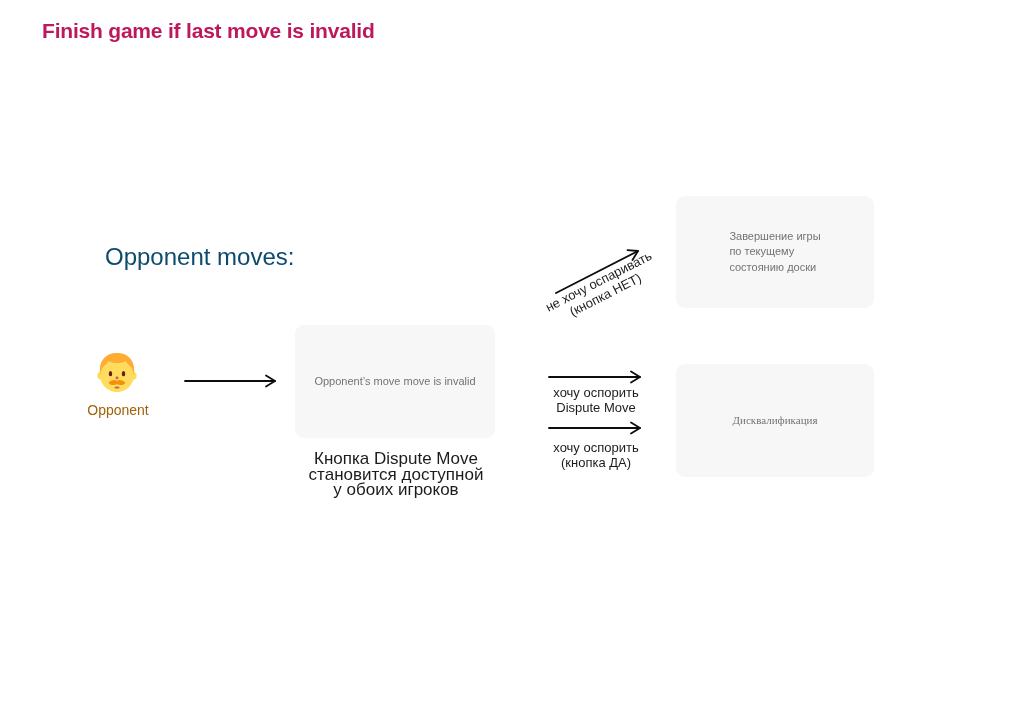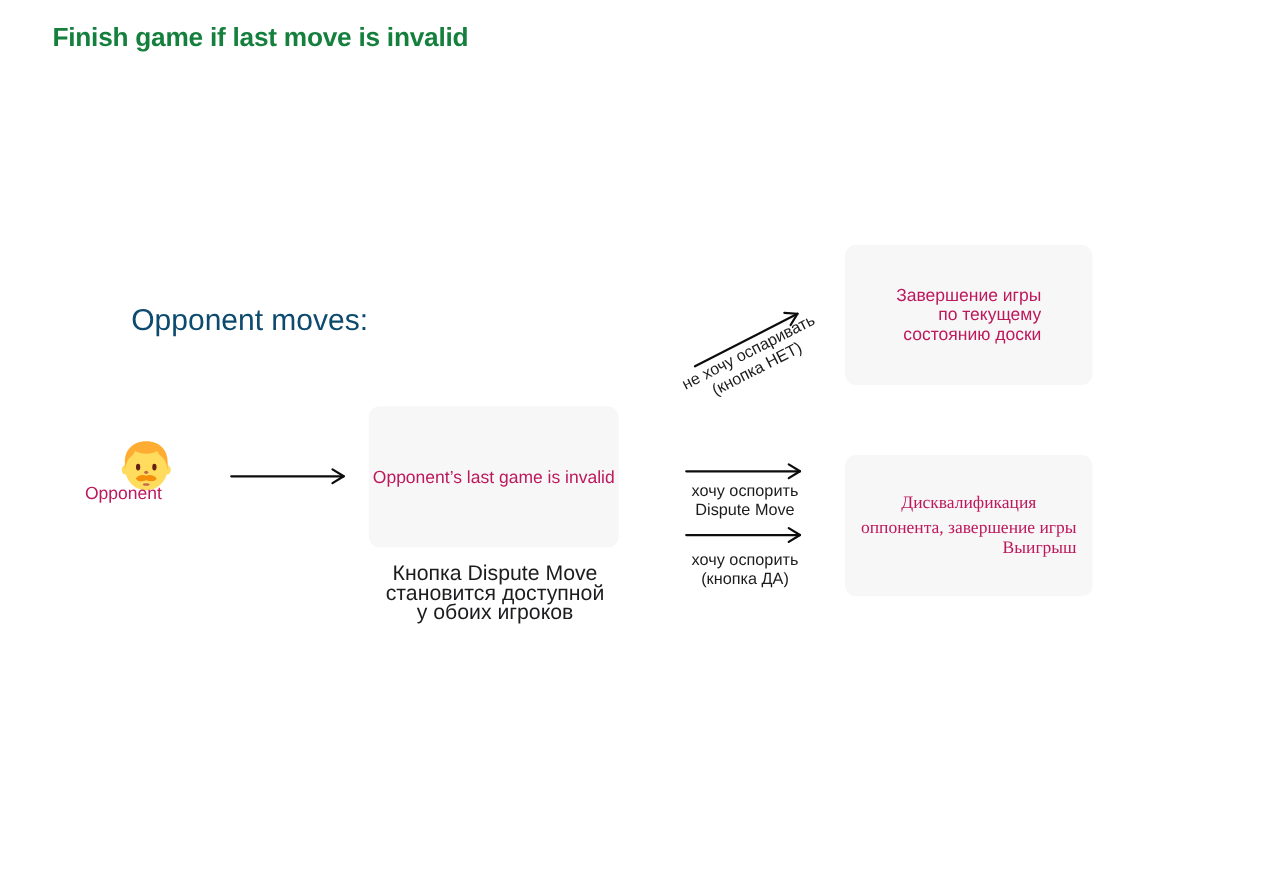--- a/index.html
+++ b/index.html
@@ -16,58 +16,59 @@
     overflow: hidden;
   }
   .abs { position: absolute; }
 
   .page-title {
     left: 42px;
     top: 19px;
     font-size: 21px;
     font-weight: 700;
     letter-spacing: -0.2px;
-    color: #15803d;
+    color: #be185d;
     white-space: nowrap;
   }
 
   .section-label {
     left: 105px;
     top: 243px;
     font-size: 24px;
     font-weight: 400;
     color: #0c4a6e;
     white-space: nowrap;
   }
 
   .actor-emoji {
     left: 94px;
     top: 349px;
     width: 46px;
     height: 46px;
   }
   .actor-label {
     left: 68px;
-    top: 386px;
+    top: 402px;
     width: 100px;
+    text-align: center;
     font-size: 14px;
-    color: #be185d;
+    color: #a16207;
   }
 
   .flow-box {
     background: #f7f7f7;
     border-radius: 9px;
     display: flex;
     flex-direction: column;
     align-items: center;
     justify-content: center;
-    text-align: right;
-    font-size: 14px;
+    text-align: left;
+    font-size: 11px;
     line-height: 15.5px;
-    color: #be185d;
+    color: #737373;
     white-space: pre-line;
   }
   .state-box    { left: 295px; top: 325px; width: 200px; height: 113px; }
   .outcome-top  { left: 676px; top: 196px; width: 198px; height: 112px; }
   .outcome-bot  { left: 676px; top: 364px; width: 198px; height: 113px; font-family: Liberation Serif, serif; }
   .outcome-bot p { margin: 0; white-space: pre-line; }
   .outcome-bot p + p { margin-top: 5px; }
 
   .notes {
     left: 296px;
@@ -128,21 +129,21 @@
   <ellipse cx="18" cy="30.2" rx="2.1" ry="0.85" fill="#C1694F"></ellipse>
 </svg>
 <div class="abs actor-label">Opponent</div>
 
 <svg class="abs arrow arrow-actor" width="100" height="16">
   <line x1="2" y1="8" x2="92" y2="8"></line>
   <polyline points="83,2.5 92,8 83,13.5"></polyline>
 </svg>
 
 <div class="abs flow-box state-box">
-  <span>Opponent’s last game is invalid</span>
+  <span>Opponent’s move move is invalid</span>
 </div>
 
 <div class="abs notes">
   <p>Кнопка Dispute Move
 становится доступной
 у обоих игроков</p>
 </div>
 
 <svg class="abs arrow arrow-decline" width="100" height="60">
   <line x1="8" y1="51" x2="90" y2="9"></line>
@@ -168,15 +169,13 @@
 
 <svg class="abs arrow arrow-yes" width="96" height="16">
   <line x1="2" y1="8" x2="93" y2="8"></line>
   <polyline points="84,2.5 93,8 84,13.5"></polyline>
 </svg>
 <div class="abs edge-label yes-label">хочу оспорить
 (кнопка ДА)</div>
 
 <div class="abs flow-box outcome-bot">
   <p>Дисквалификация</p>
-  <p>оппонента, завершение игры
-Выигрыш</p>
 </div>
 
 </body></html>

